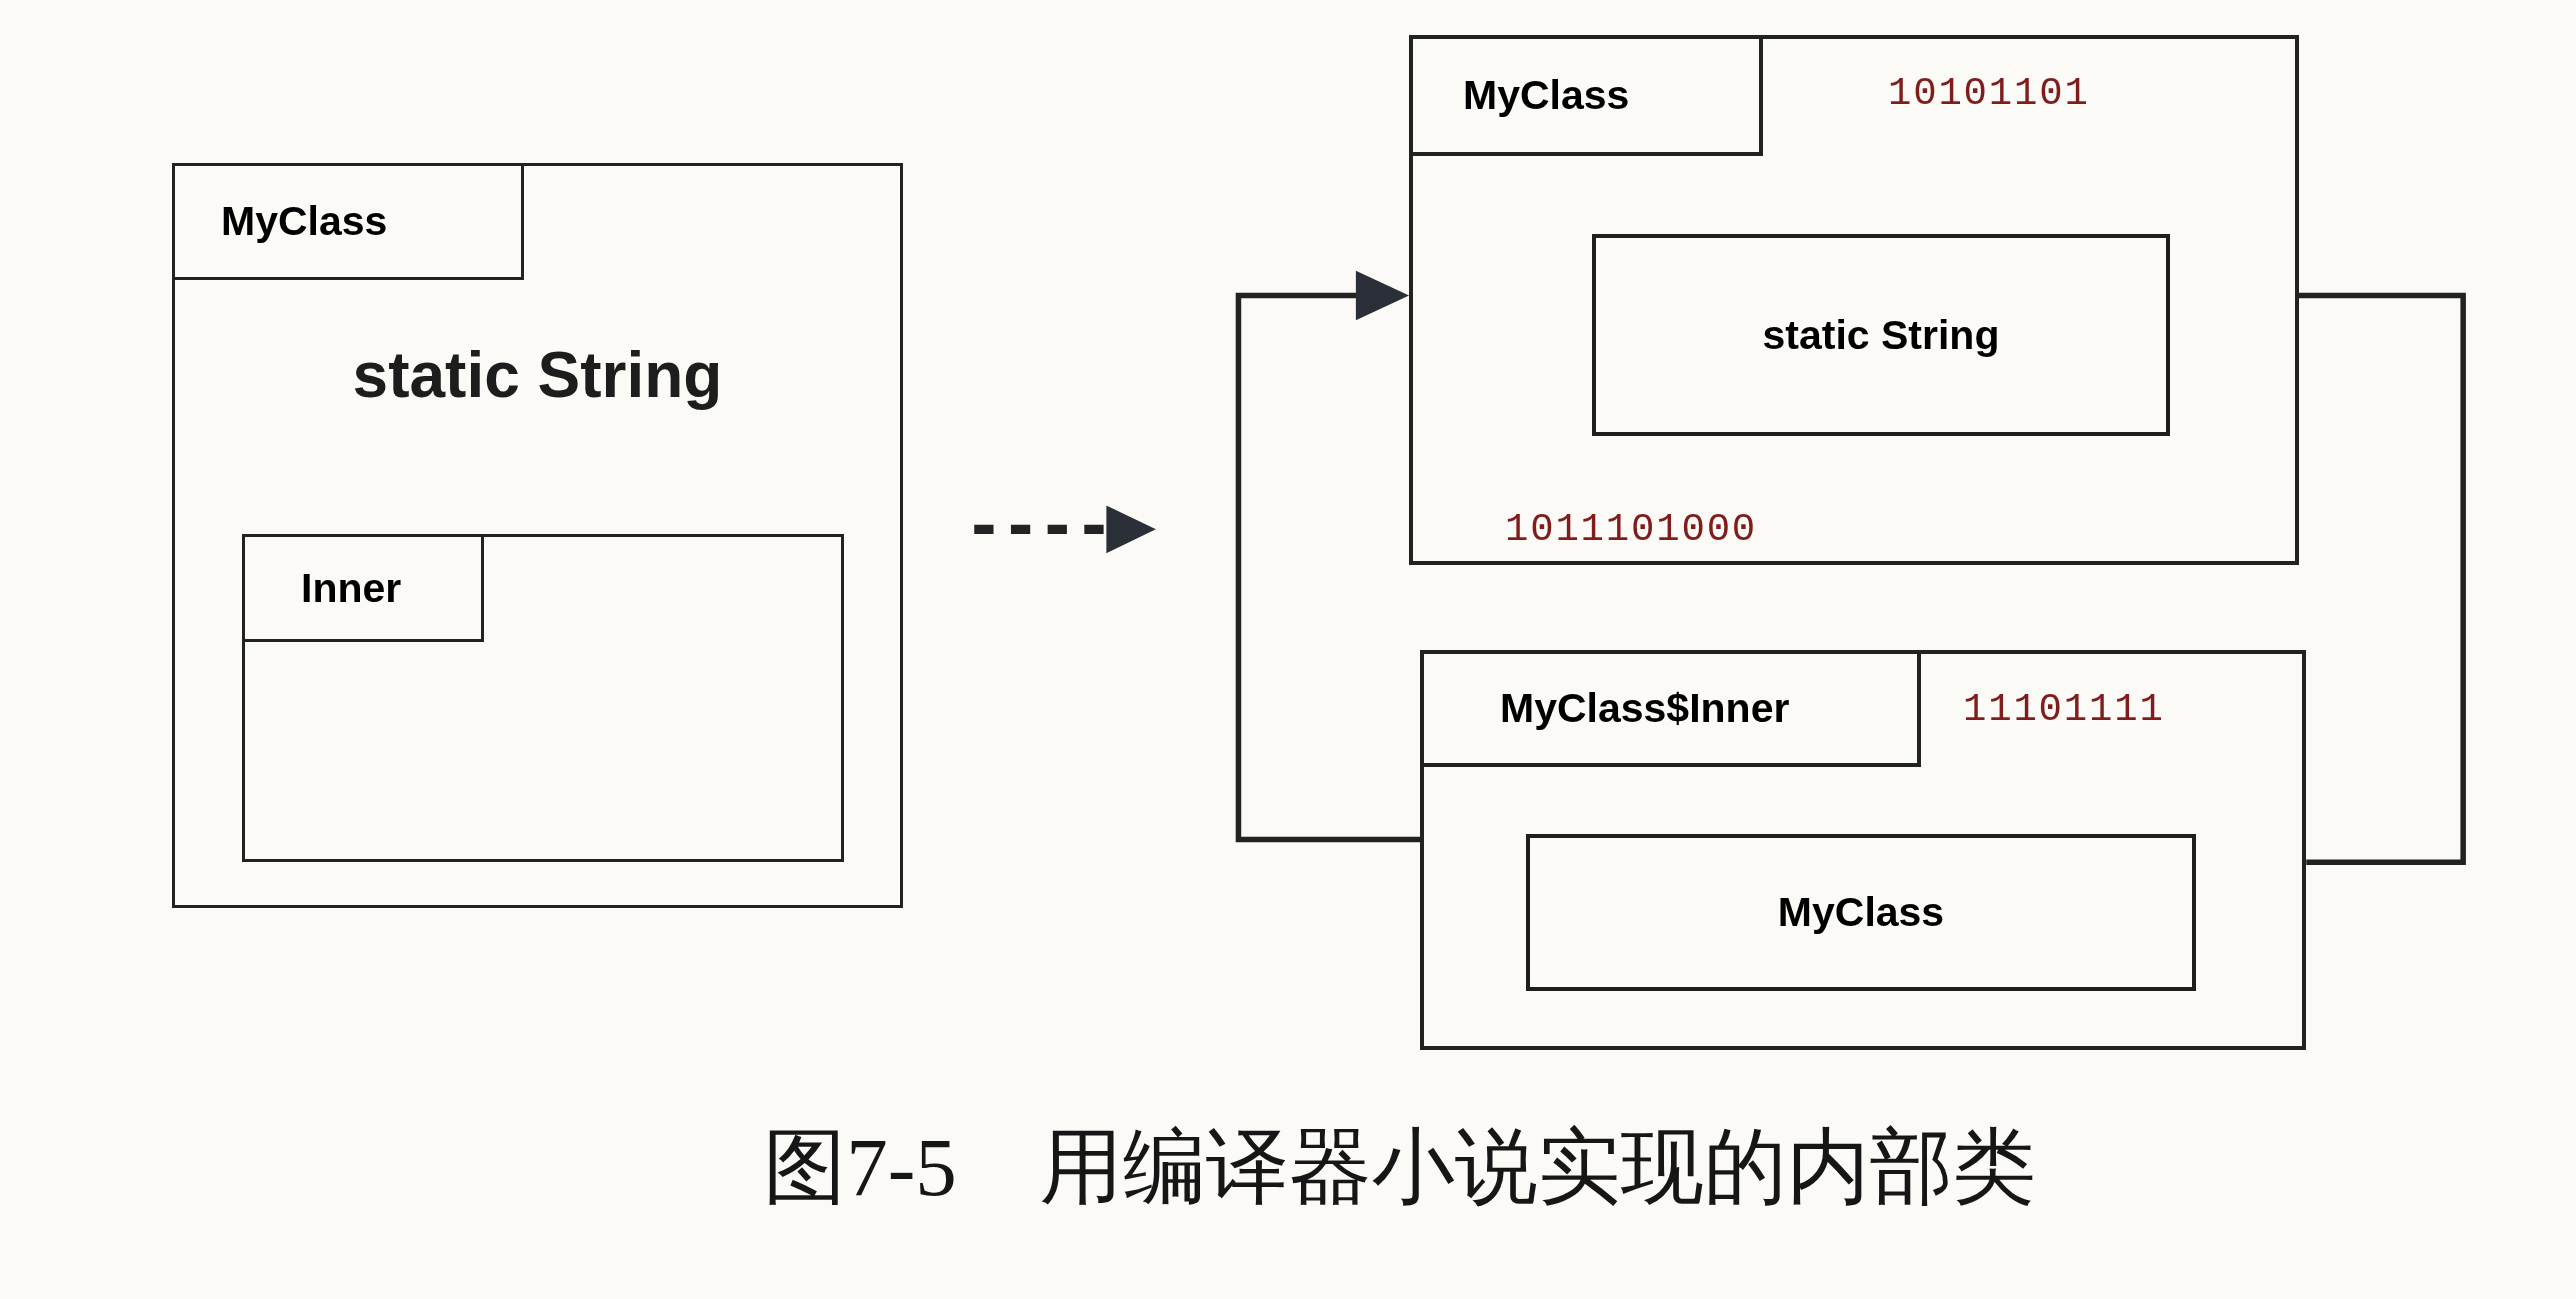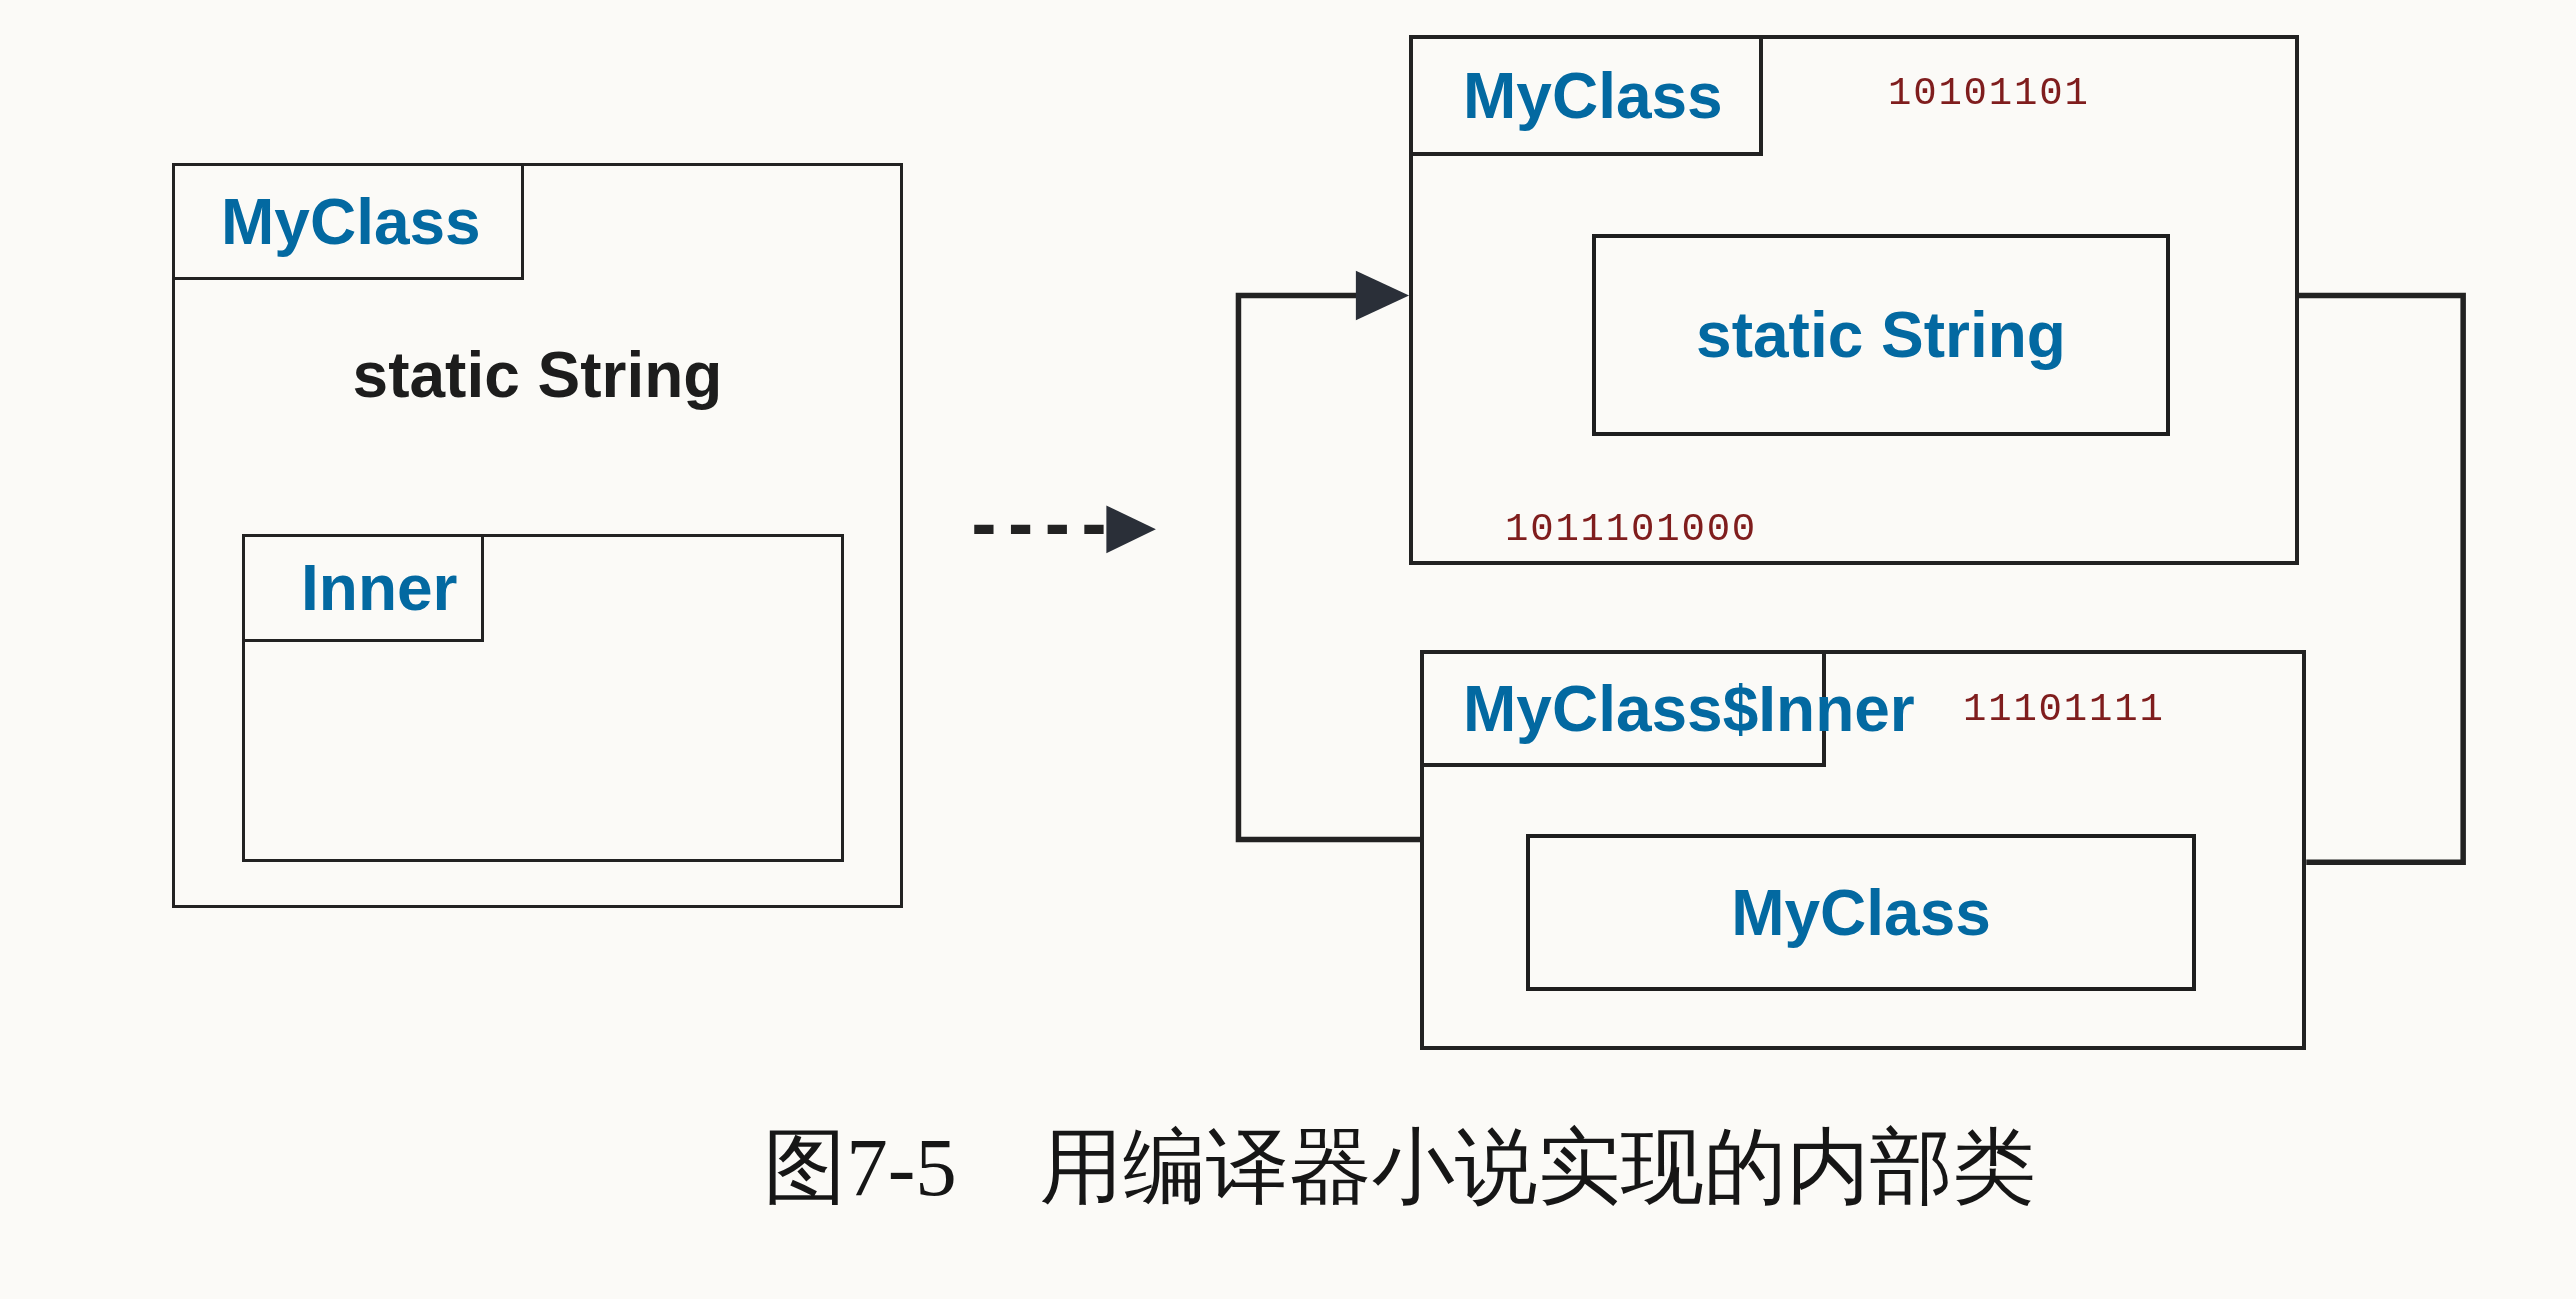--- a/index.html
+++ b/index.html
@@ -20,23 +20,23 @@
   }
   .tab {
     position: absolute;
     border: 3.7px solid #222222;
     background: #fbfaf7;
     box-sizing: border-box;
     display: flex;
     align-items: center;
   }
   .tab-label {
-    font-size: 64px;
+    font-size: 41px;
     font-weight: bold;
-    color: #0369a1;
+    color: #000000;
     white-space: nowrap;
   }
   .centered-line {
     position: absolute;
     text-align: center;
     font-size: 64px;
     font-weight: bold;
     color: #1d1d1d;
     white-space: nowrap;
   }
@@ -123,21 +123,21 @@
   <div class="mono" style="left:1888px; top:72px;">10101101</div>
 
   <div class="member-box" style="left:1592px; top:234px; width:578px; height:202px;">
     <span class="tab-label">static String</span>
   </div>
 
   <div class="mono" style="left:1505px; top:463px;margin-top:45px;">1011101000</div>
 
   <div class="box" style="left:1420px; top:650px; width:886px; height:400px; border-width:4.6px;"></div>
 
-  <div class="tab" style="left:1420px; top:650px; width:406px; height:117px; padding-left:39px; border-width:4.6px;">
+  <div class="tab" style="left:1420px; top:650px; width:501px; height:117px; padding-left:76px; border-width:4.6px;">
     <span class="tab-label">MyClass$Inner</span>
   </div>
 
   <div class="mono" style="left:1963px; top:688px;">11101111</div>
 
   <div class="member-box" style="left:1526px; top:834px; width:670px; height:157px;">
     <span class="tab-label">MyClass</span>
   </div>
 
   <div id="caption">

